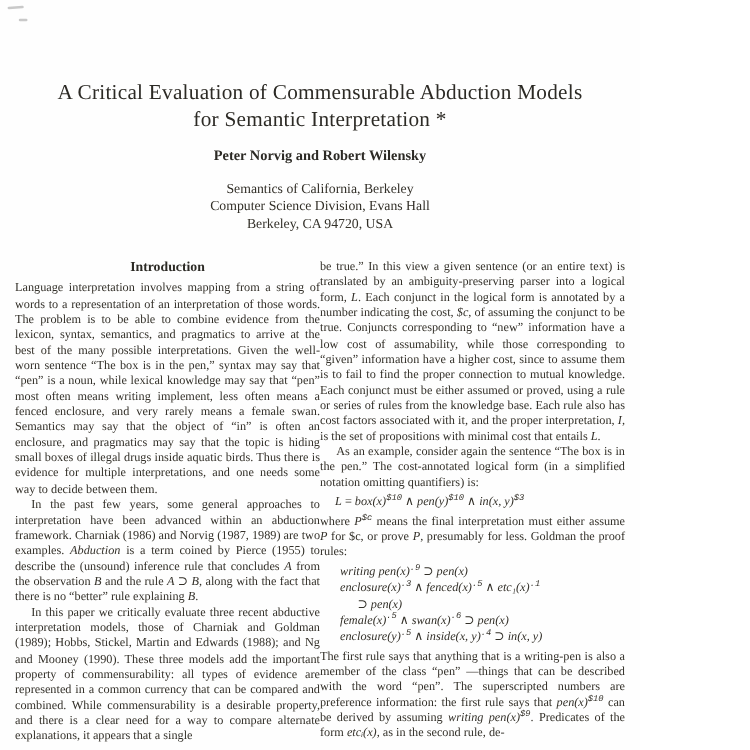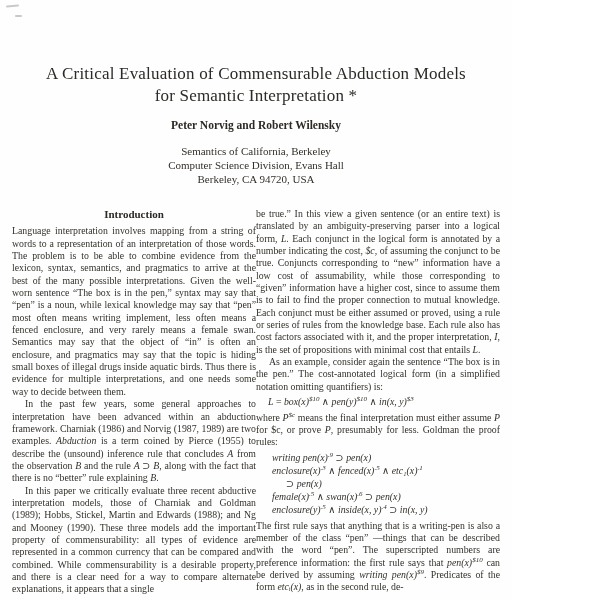--- a/index.html
+++ b/index.html
@@ -68,21 +68,21 @@
     margin: 3px 0 3px 12px;
     font-size: 9.8px;
   }
   .rules {
     margin: 2px 0 3px 16px;
     font-style: italic;
     line-height: 13.2px;
   }
   .rule.wrap { margin-left: 14px; }
   .it { font-style: italic; }
-  sup { font-size: 7px; line-height: 0; vertical-align: super; }
+  sup { font-size: 7px; line-height: 0; vertical-align: super; font-family: Liberation Mono, monospace; }
 </style>
 </head>
 <body>
 
 <div class="page">
 
   <div class="artifact a1"></div>
   <div class="artifact a2"></div>
   <div class="artifact a3"></div>
 

